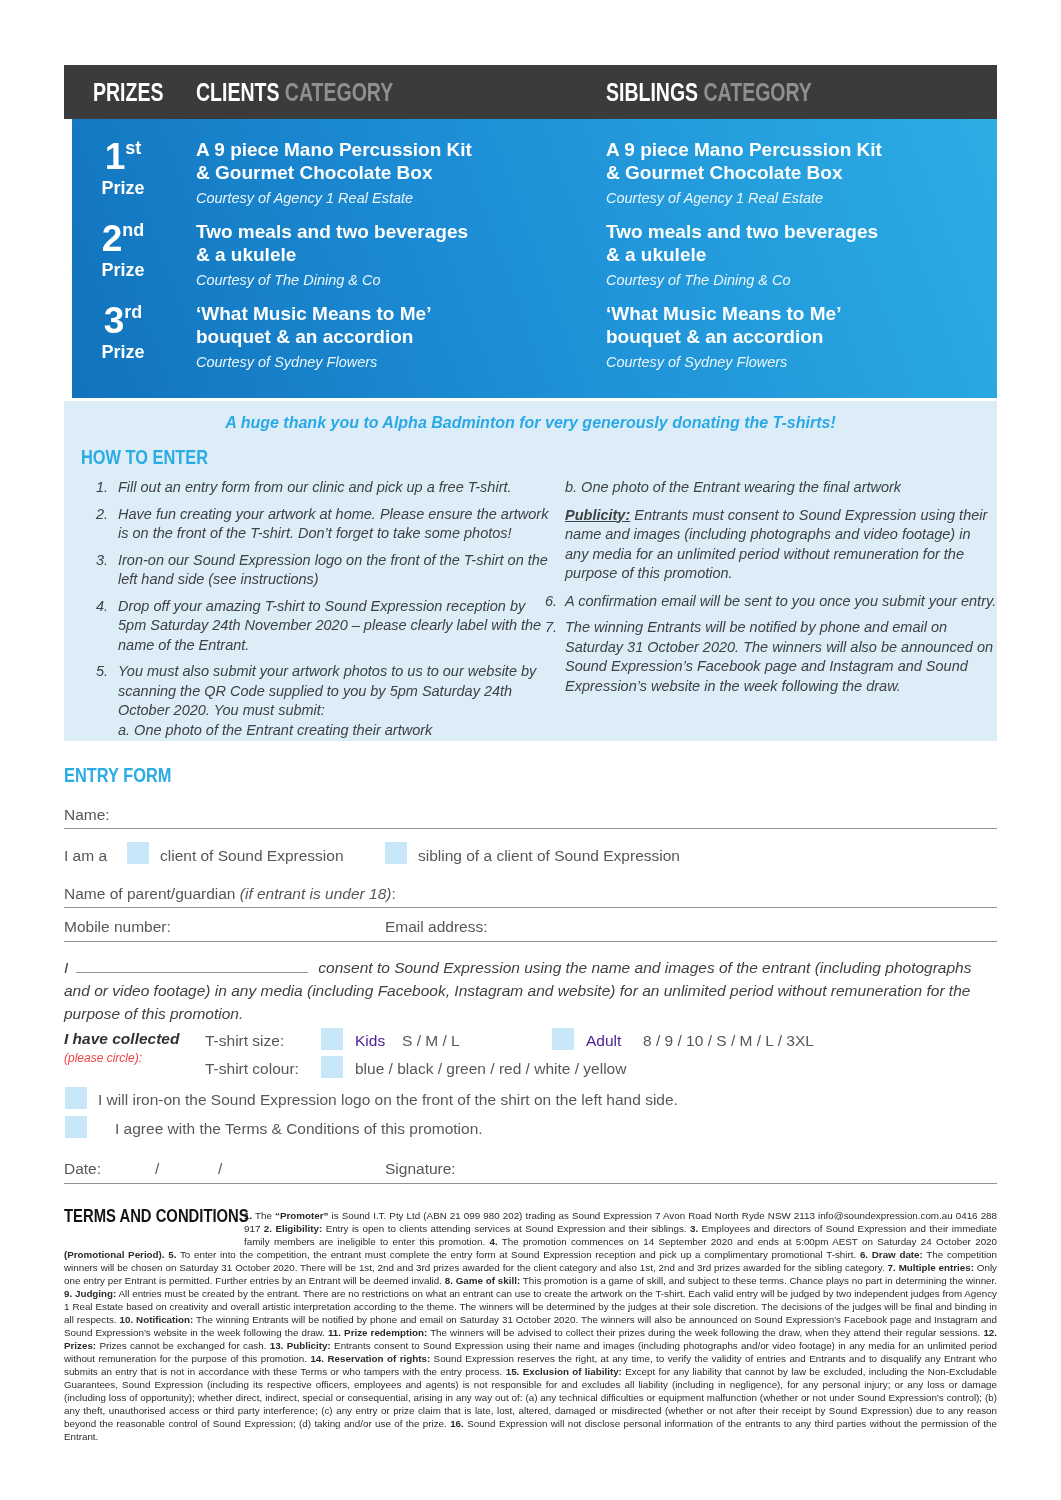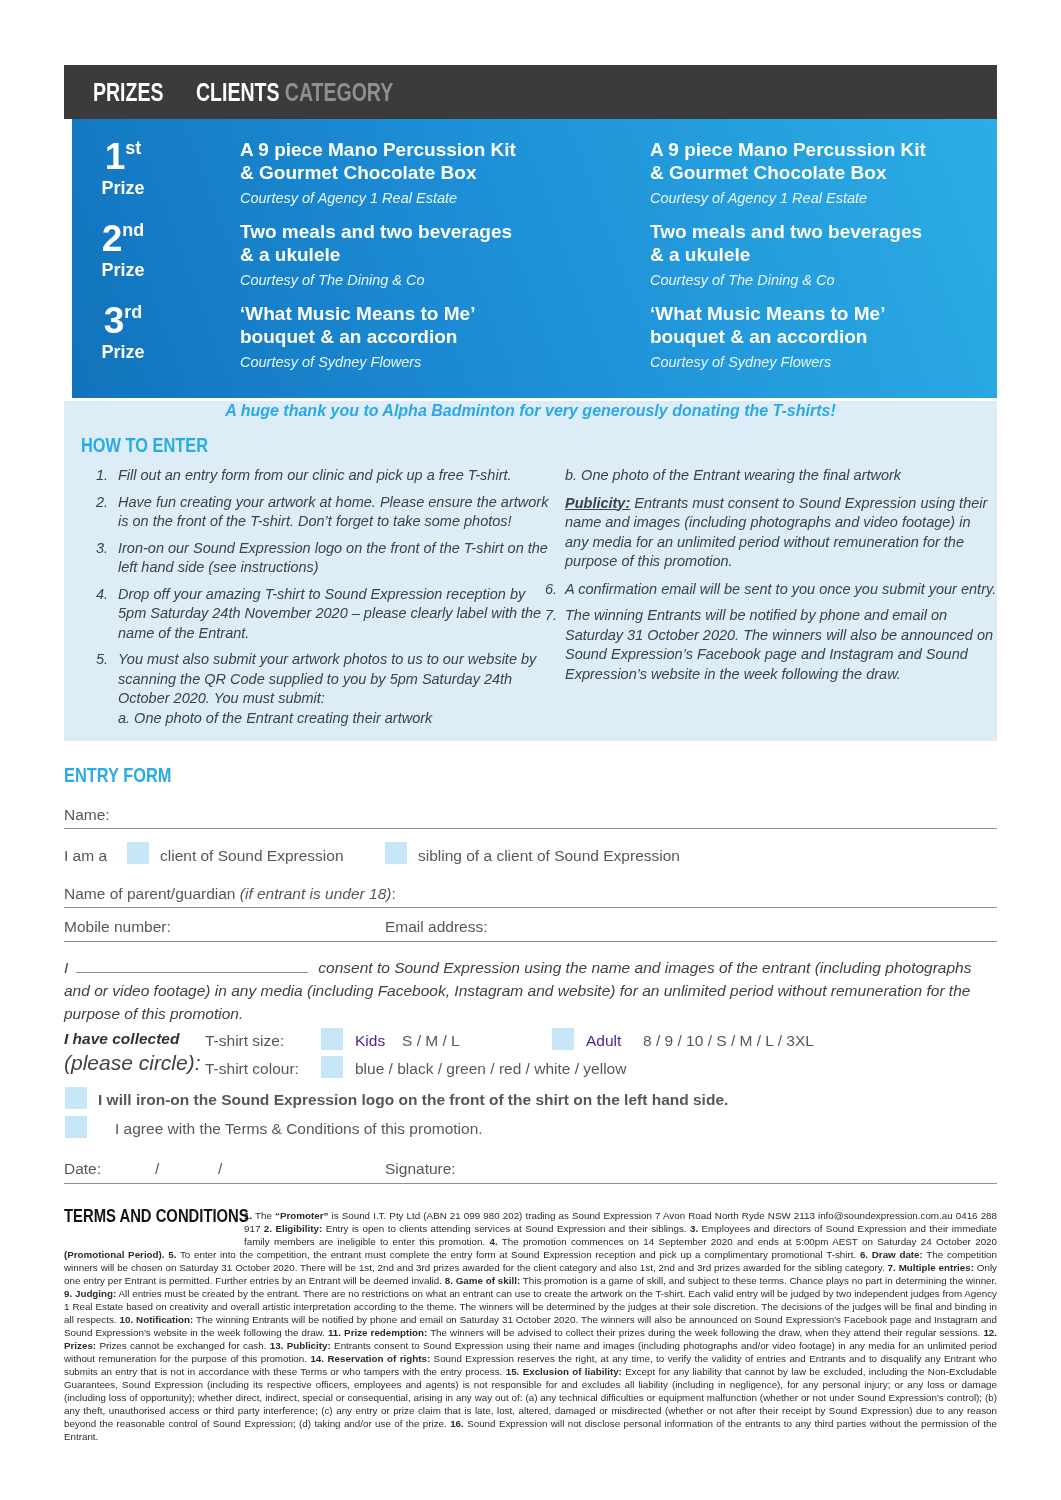--- a/index.html
+++ b/index.html
@@ -16,27 +16,27 @@
   .hdr-light { color:#8f8f8f; }
 
   
   .prize-panel { position:absolute; left:72px; top:119px; width:925px; height:279px;
     background:linear-gradient(70deg, #1173bc 0%, #1d8ed6 45%, #2cade4 100%); color:#fff; }
   .prize-grid { display:grid; grid-template-columns:124px 410px 1fr; padding-top:19px; }
   .ord { text-align:center; padding-right:22px; padding-bottom:14px; }
   .ord-num { font-size:37px; font-weight:bold; line-height:1; }
   .ord-num sup { font-size:18px; position:relative; top:-2px; vertical-align:super; }
   .ord-label { font-size:18px; font-weight:bold; margin-top:3px; }
-  .prize-cell { padding-bottom:14px; padding-right:30px;margin-left:44px; }
+  .prize-cell { padding-bottom:14px; padding-right:30px; }
   .p-title { font-size:19px; font-weight:bold; line-height:23px; white-space:pre-line; }
   .p-courtesy { margin-top:6px; font-size:14.5px; font-style:italic; color:#e9f6fd; }
 
   
   .light-panel { position:absolute; left:64px; top:401px; width:933px; height:340px; background:#dcedf8; }
-  .thankyou { padding-top:1px; text-align:center; font-size:16px; font-weight:bold; font-style:italic; color:#2aa9e8; }
+  .thankyou { padding-top:13px; text-align:center; font-size:16px; font-weight:bold; font-style:italic; color:#2aa9e8; }
   .hte-heading-wrap { margin:13px 0 9px 17px; }
   .hte-heading { font-size:21px; color:#29abe3; }
   .hte-cols { position:relative; }
   .hte-left { position:absolute; left:32px; top:0; width:455px; }
   .hte-right { position:absolute; left:481px; top:0; width:452px; }
   .hte-item { display:flex; margin-bottom:7px; font-style:italic; font-size:14.5px; line-height:19.5px; color:#3e4245; }
   .hte-item .num { width:22px; flex:none; }
   .hte-item .txt { flex:1; white-space:pre-line; }
   .hte-sub { margin-left:20px; font-style:italic; font-size:14.5px; line-height:19.5px; color:#3e4245; }
   .publicity { margin:8px 0 8px 20px; font-style:italic; font-size:14.5px; line-height:19.5px; color:#3e4245; }
@@ -48,35 +48,36 @@
   .ef-heading { font-size:21px; color:#29abe3; }
   .lbl { position:absolute; font-size:15.5px; color:#54585b; }
   .rule { position:absolute; left:64px; width:933px; height:0; border-bottom:1.5px solid #8e9093; }
   .chk { position:absolute; width:22px; height:22px; background:#c7e7f8; }
   .italic { font-style:italic; }
   .boldlbl { font-weight:normal; color:#4c1d95; }
   .consent { position:absolute; left:64px; top:956px; width:933px; font-style:italic;
     font-size:15.5px; line-height:23px; color:#3e4245; }
   .blankline { display:inline-block; width:232px; height:14px; border-bottom:1px solid #8e9093; margin:0 10px 0 8px; }
   .collected-b { position:absolute; left:64px; top:1030px; font-size:15.5px; font-weight:bold; font-style:italic; color:#2f3133; }
-  .collected-i { position:absolute; left:64px; top:1051px; font-size:21px; font-style:italic; color:#404040; }
+  .collected-i { position:absolute; left:64px; top:1051px; font-size:12px; font-style:italic; color:#ef4444; }
 
   
   .terms { position:absolute; left:64px; top:1209px; width:933px; font-size:9.8px; line-height:13px;
     color:#2b2b2b; text-align:justify; }
   .tc-head { float:left; width:176px; height:28px; margin-right:4px; }
   .tc-head .cond { font-size:19px; color:#141414; }
   .tcb { font-weight:bold; }
 </style>
 </head>
 <body>
 
 <div class="hdr-bar">
   <span class="hdr-cell" style="left:29px;"><span class="cond">PRIZES</span></span>
   <span class="hdr-cell" style="left:132px;"><span class="cond"><span>CLIENTS</span>&nbsp;<span class="hdr-light">CATEGORY</span></span></span>
+  <span class="hdr-cell" style="left:542px;"><span class="cond"><span>SIBLINGS</span>&nbsp;<span class="hdr-light">CATEGORY</span></span></span>
 </div>
 
 <div class="prize-panel">
   <div class="prize-grid" id="prize-grid">
       <div class="ord">
         <div class="ord-num">1<sup>st</sup></div>
         <div class="ord-label">Prize</div>
       </div>
       <div class="prize-cell">
         <div class="p-title">A 9 piece Mano Percussion Kit
@@ -196,21 +197,21 @@
 <span class="lbl" style="left:402px; top:1032px;">S / M / L</span>
 <div class="chk" style="left:552px; top:1028px;"></div>
 <span class="lbl boldlbl" style="left:586px; top:1032px;">Adult</span>
 <span class="lbl" style="left:643px; top:1032px;">8 / 9 / 10 / S / M / L / 3XL</span>
 
 <span class="lbl" style="left:205px; top:1060px;">T-shirt colour:</span>
 <div class="chk" style="left:321px; top:1056px;"></div>
 <span class="lbl" style="left:355px; top:1060px;">blue / black / green /  red / white / yellow</span>
 
 <div class="chk" style="left:65px; top:1087px;"></div>
-<span class="lbl" style="left:98px; top:1091px;font-weight:bold;">I will iron-on the Sound Expression logo on the front of the shirt on the left hand side.</span>
+<span class="lbl" style="left:98px; top:1091px;">I will iron-on the Sound Expression logo on the front of the shirt on the left hand side.</span>
 <div class="chk" style="left:65px; top:1116px;"></div>
 <span class="lbl" style="left:115px; top:1120px;">I agree with the Terms &amp; Conditions of this promotion.</span>
 
 <span class="lbl" style="left:64px; top:1160px;">Date:</span>
 <span class="lbl" style="left:155px; top:1160px;">/</span>
 <span class="lbl" style="left:218px; top:1160px;">/</span>
 <span class="lbl" style="left:385px; top:1160px;">Signature:</span>
 <div class="rule" style="top:1183px;"></div>
 
 <div class="terms">

